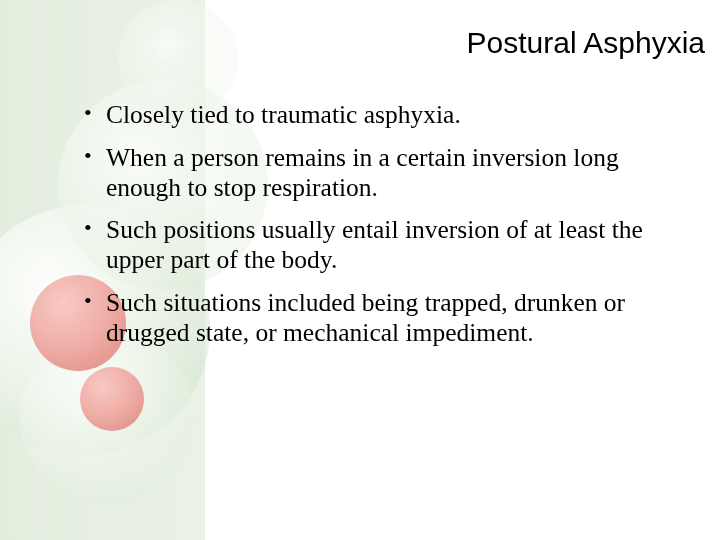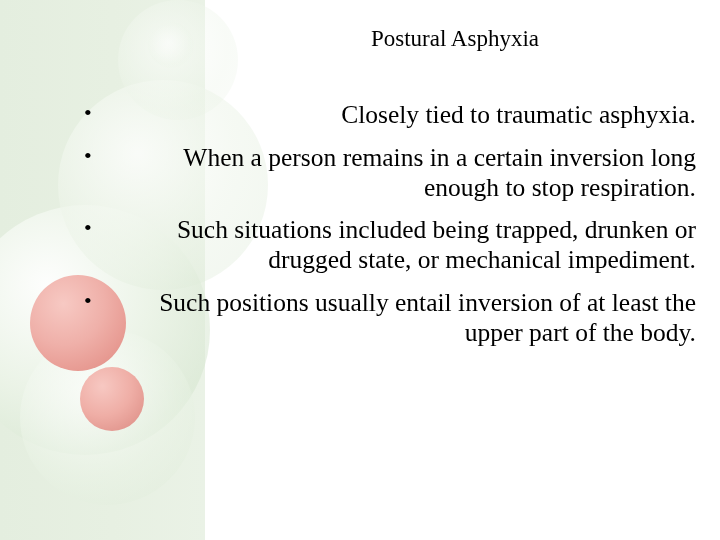--- a/index.html
+++ b/index.html
@@ -90,45 +90,44 @@
     height: 46px;
     background: radial-gradient(circle at 45% 45%, rgba(255,255,255,0.45) 0%, rgba(235,244,231,0.2) 60%, rgba(235,244,231,0) 100%);
   }
 
   
   #title {
     position: absolute;
     left: 205px;
     top: 26px;
     width: 500px;
-    text-align: center;
-    font-size: 23px;
+    text-align: right;
+    font-size: 30px;
     line-height: 1.1;
     color: #000000;
-    font-family: Liberation Serif, serif;
+    font-family: Liberation Sans, sans-serif;
   }
 
   #body-list {
     position: absolute;
     left: 78px;
     top: 100px;
     width: 618px;
     margin: 0;
     padding: 0;
     list-style: none;
     color: #000000;
   }
 
   #body-list li {
     position: relative;
     padding-left: 28px;
     font-size: 25.5px;
     line-height: 1.17;
     margin-bottom: 13px;
-    text-align: right;
   }
 
   #body-list li::before {
     content: "\2022";
     position: absolute;
     left: 6px;
     top: -1px;
     font-size: 22px;
     line-height: 1.3;
     color: #000000;
@@ -147,17 +146,17 @@
     <div class="bubble" id="bubble-glow-1"></div>
     <div class="bubble" id="bubble-pink-1"></div>
     <div class="bubble" id="bubble-pink-2"></div>
   </div>
 
   <div id="title">Postural Asphyxia</div>
 
   <ul id="body-list">
     <li>Closely tied to traumatic asphyxia.</li>
     <li>When a person remains in a certain inversion long enough to stop respiration.</li>
+    <li>Such positions usually entail inversion of at least the upper part of the body.</li>
     <li>Such situations included being trapped, drunken or drugged state, or mechanical impediment.</li>
-    <li>Such positions usually entail inversion of at least the upper part of the body.</li>
   </ul>
 
 </div>
 
 </body></html>

